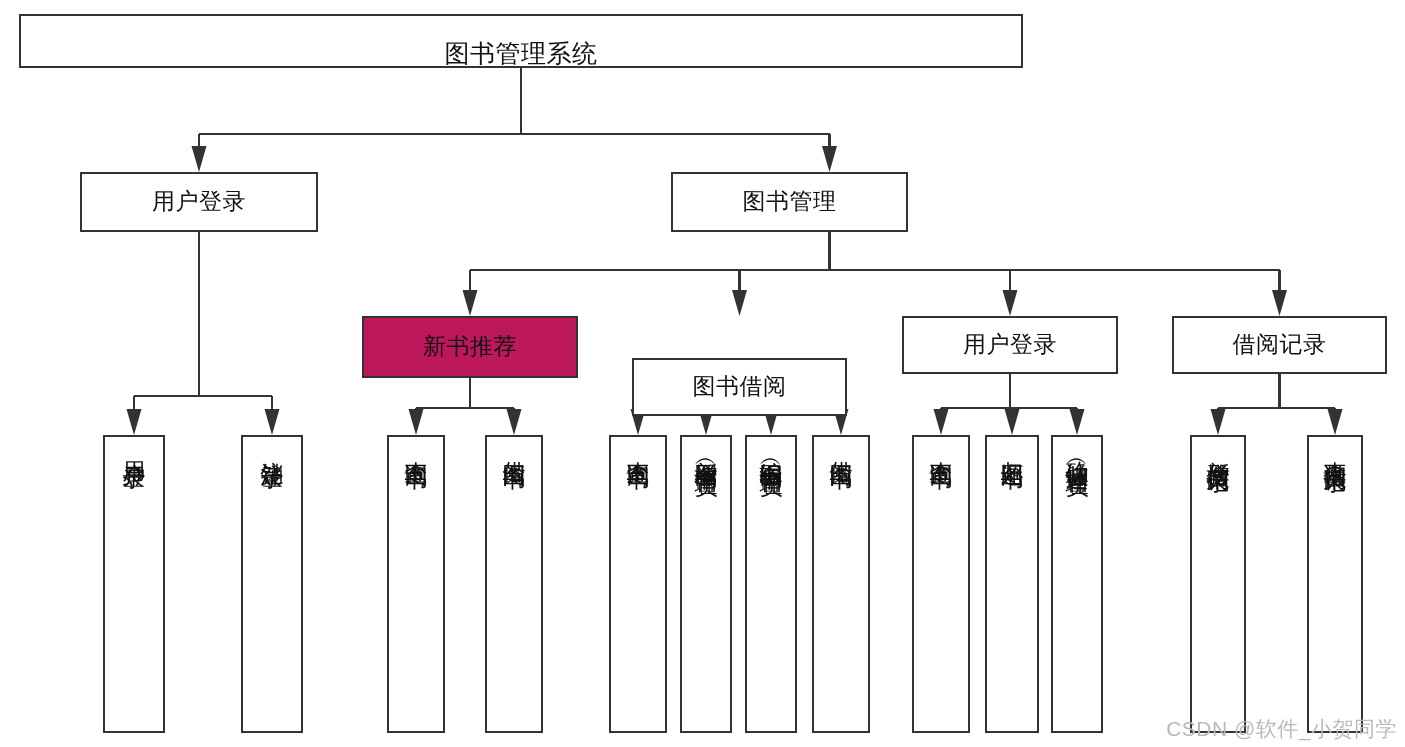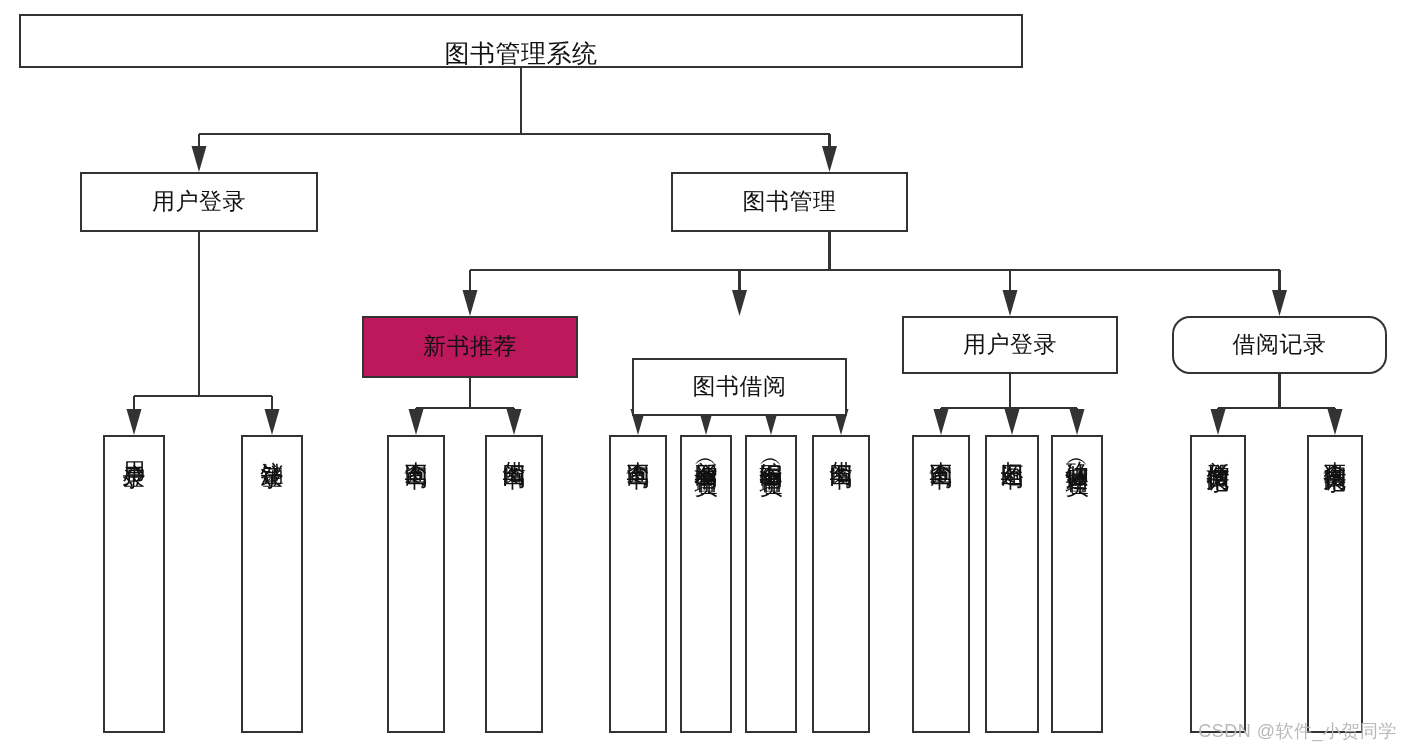--- a/index.html
+++ b/index.html
@@ -55,21 +55,21 @@
     left: 0;
     top: 0;
     width: 1405px;
     height: 747px;
     pointer-events: none;
   }
   #watermark {
     position: absolute;
     right: 8px;
     bottom: 4px;
-    font-size: 18px;
+    font-size: 21px;
     color: #b9b9b9;
     white-space: nowrap;
     letter-spacing: 0.5px;
   }
 </style>
 </head>
 <body>
 
 <div id="diagram-root">
   <svg id="edge-layer" viewBox="0 0 1405 747" width="1405" height="747" xmlns="http://www.w3.org/2000/svg">
@@ -138,21 +138,21 @@
       </div>
       <div class="node horizontal" style="left: 362px; top: 316px; width: 216px; height: 62px; border-color: rgb(51, 51, 51); background: #be185d;">
         <span class="node-label" style="color: rgb(17, 17, 17);">新书推荐</span>
       </div>
       <div class="node horizontal" style="left: 632px; top: 316px; width: 215px; height: 58px; border-color: rgb(51, 51, 51); background: rgb(255, 255, 255); margin-top: 42px;">
         <span class="node-label" style="color: rgb(17, 17, 17);">图书借阅</span>
       </div>
       <div class="node horizontal" style="left: 902px; top: 316px; width: 216px; height: 58px; border-color: rgb(51, 51, 51); background: rgb(255, 255, 255);">
         <span class="node-label" style="color: rgb(17, 17, 17);">用户登录</span>
       </div>
-      <div class="node horizontal" style="left: 1172px; top: 316px; width: 215px; height: 58px; border-color: rgb(51, 51, 51); background: rgb(255, 255, 255); border-radius: 18px;">
+      <div class="node horizontal" style="left: 1172px; top: 316px; width: 215px; height: 58px; border-color: rgb(51, 51, 51); background: rgb(255, 255, 255);">
         <span class="node-label" style="color: rgb(17, 17, 17);">借阅记录</span>
       </div>
       <div class="node vertical" style="left: 103px; top: 435px; width: 62px; height: 298px; border-color: rgb(51, 51, 51); background: rgb(255, 255, 255);">
         <span class="node-label" style="color: rgb(17, 17, 17);">用户登录</span>
       </div>
       <div class="node vertical" style="left: 241px; top: 435px; width: 62px; height: 298px; border-color: rgb(51, 51, 51); background: rgb(255, 255, 255);">
         <span class="node-label" style="color: rgb(17, 17, 17);">注销登录</span>
       </div>
       <div class="node vertical" style="left: 387px; top: 435px; width: 58px; height: 298px; border-color: rgb(51, 51, 51); background: rgb(255, 255, 255);">
         <span class="node-label" style="color: rgb(17, 17, 17);">查询图书</span>

